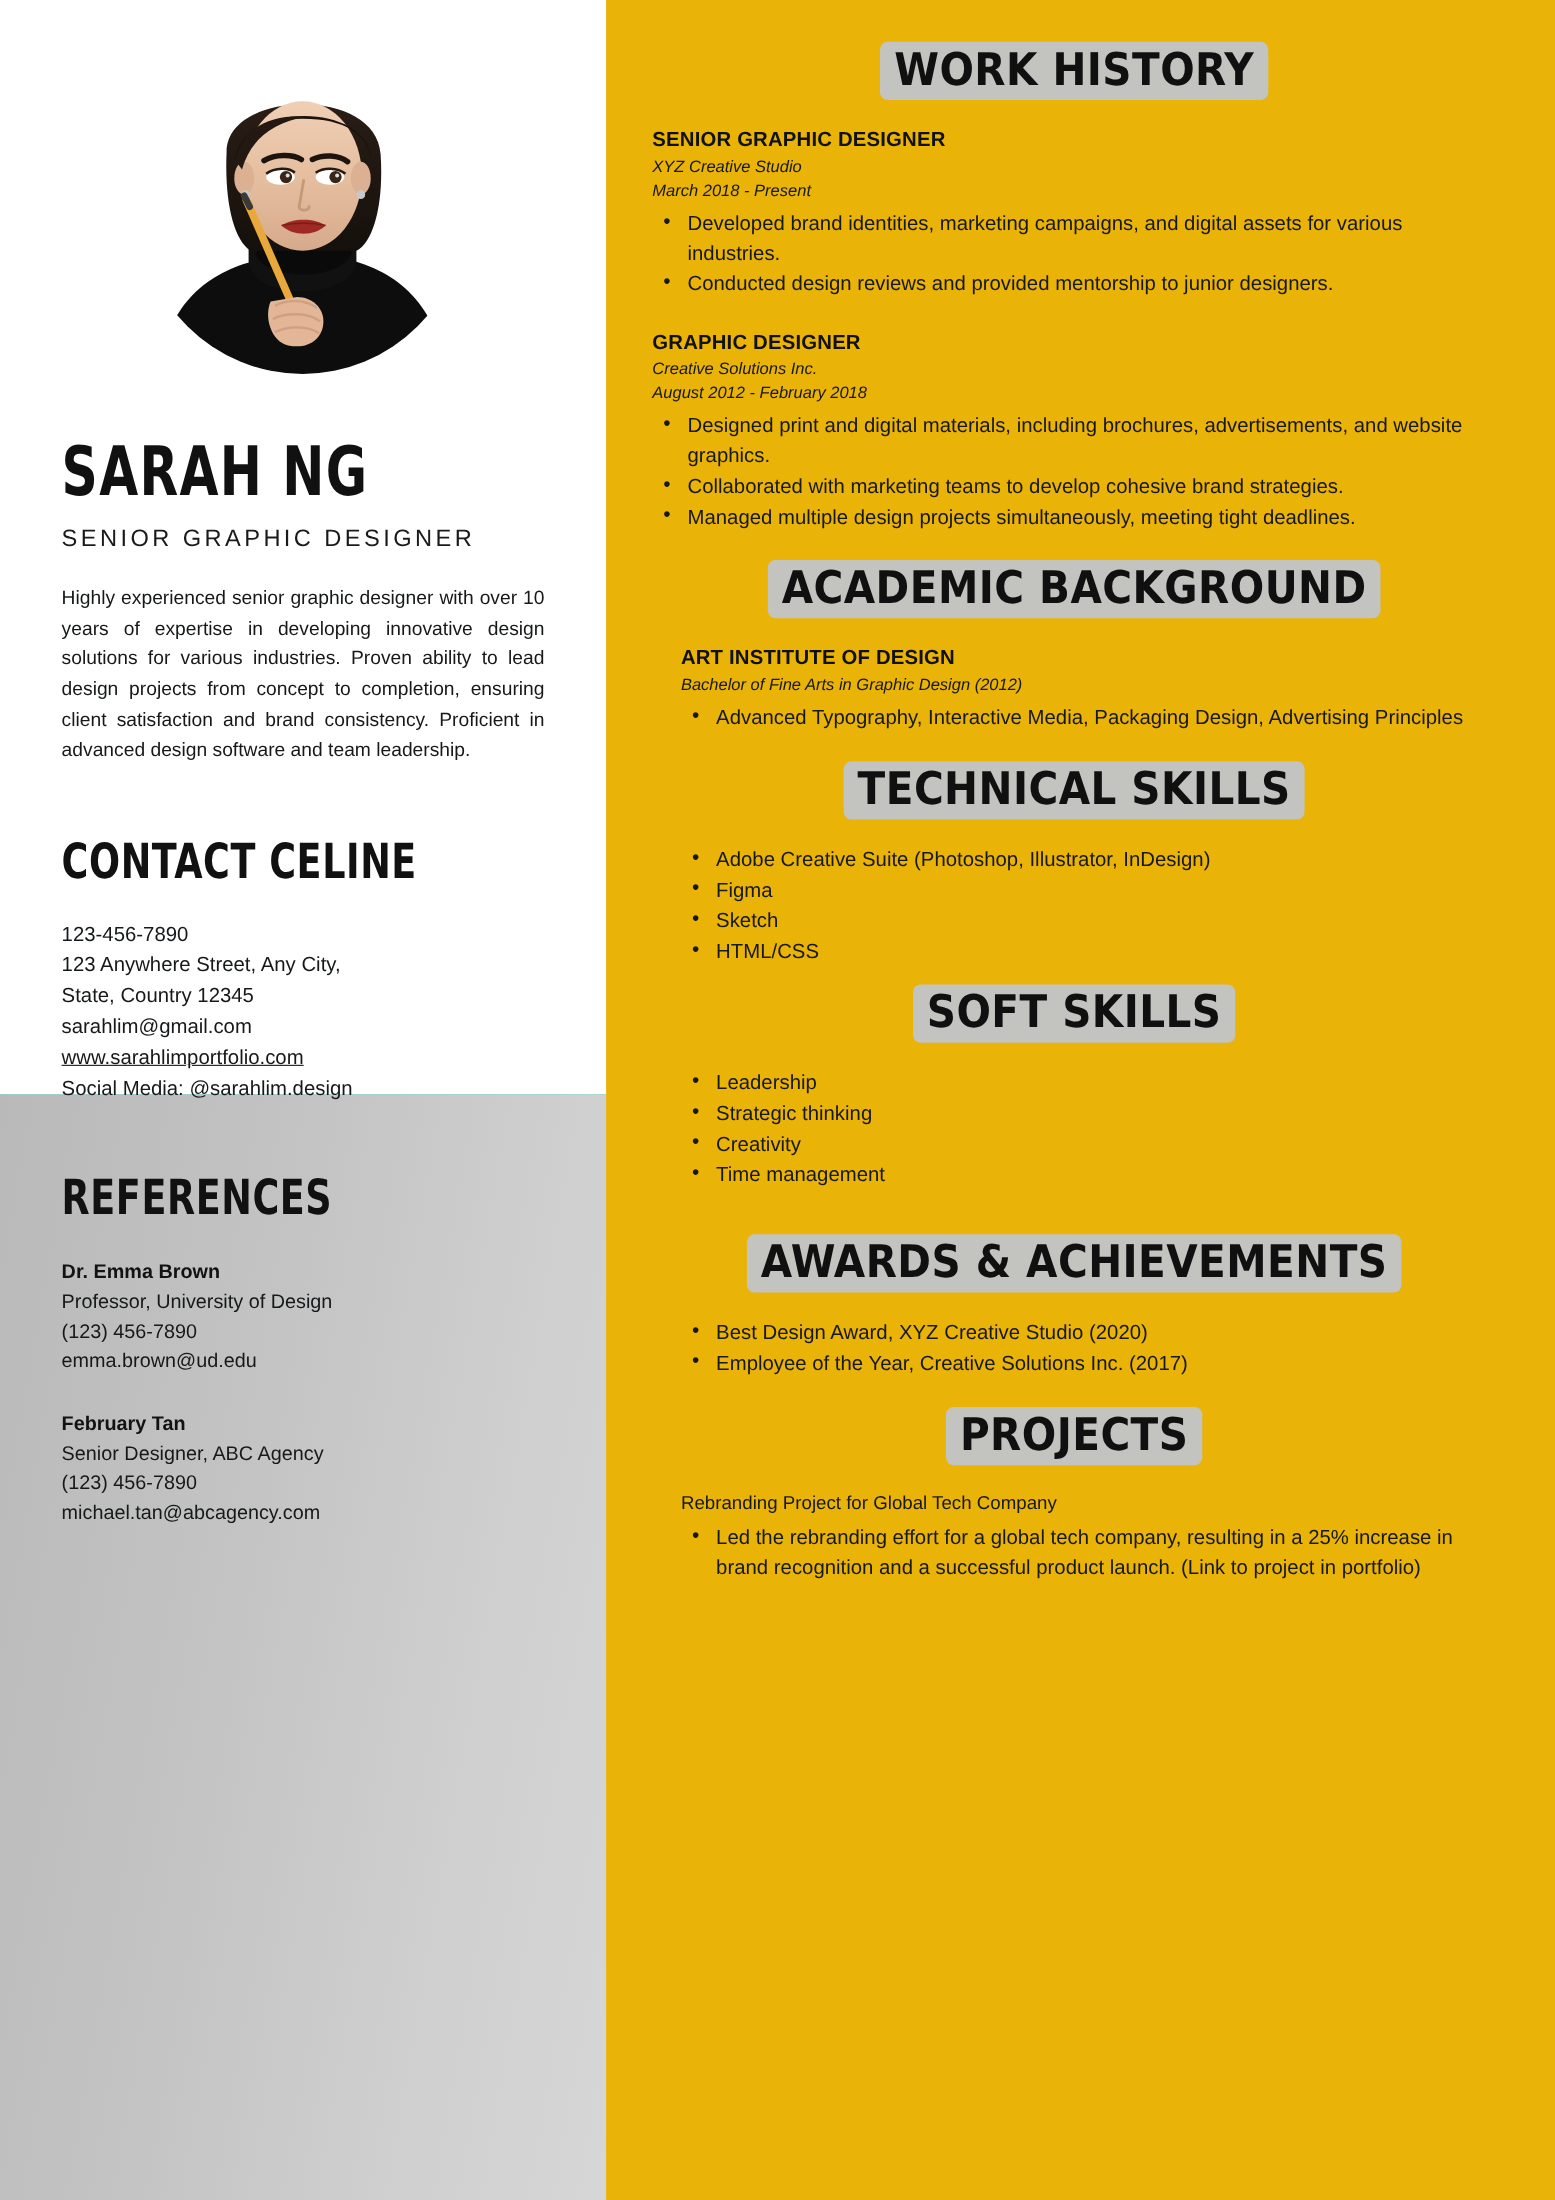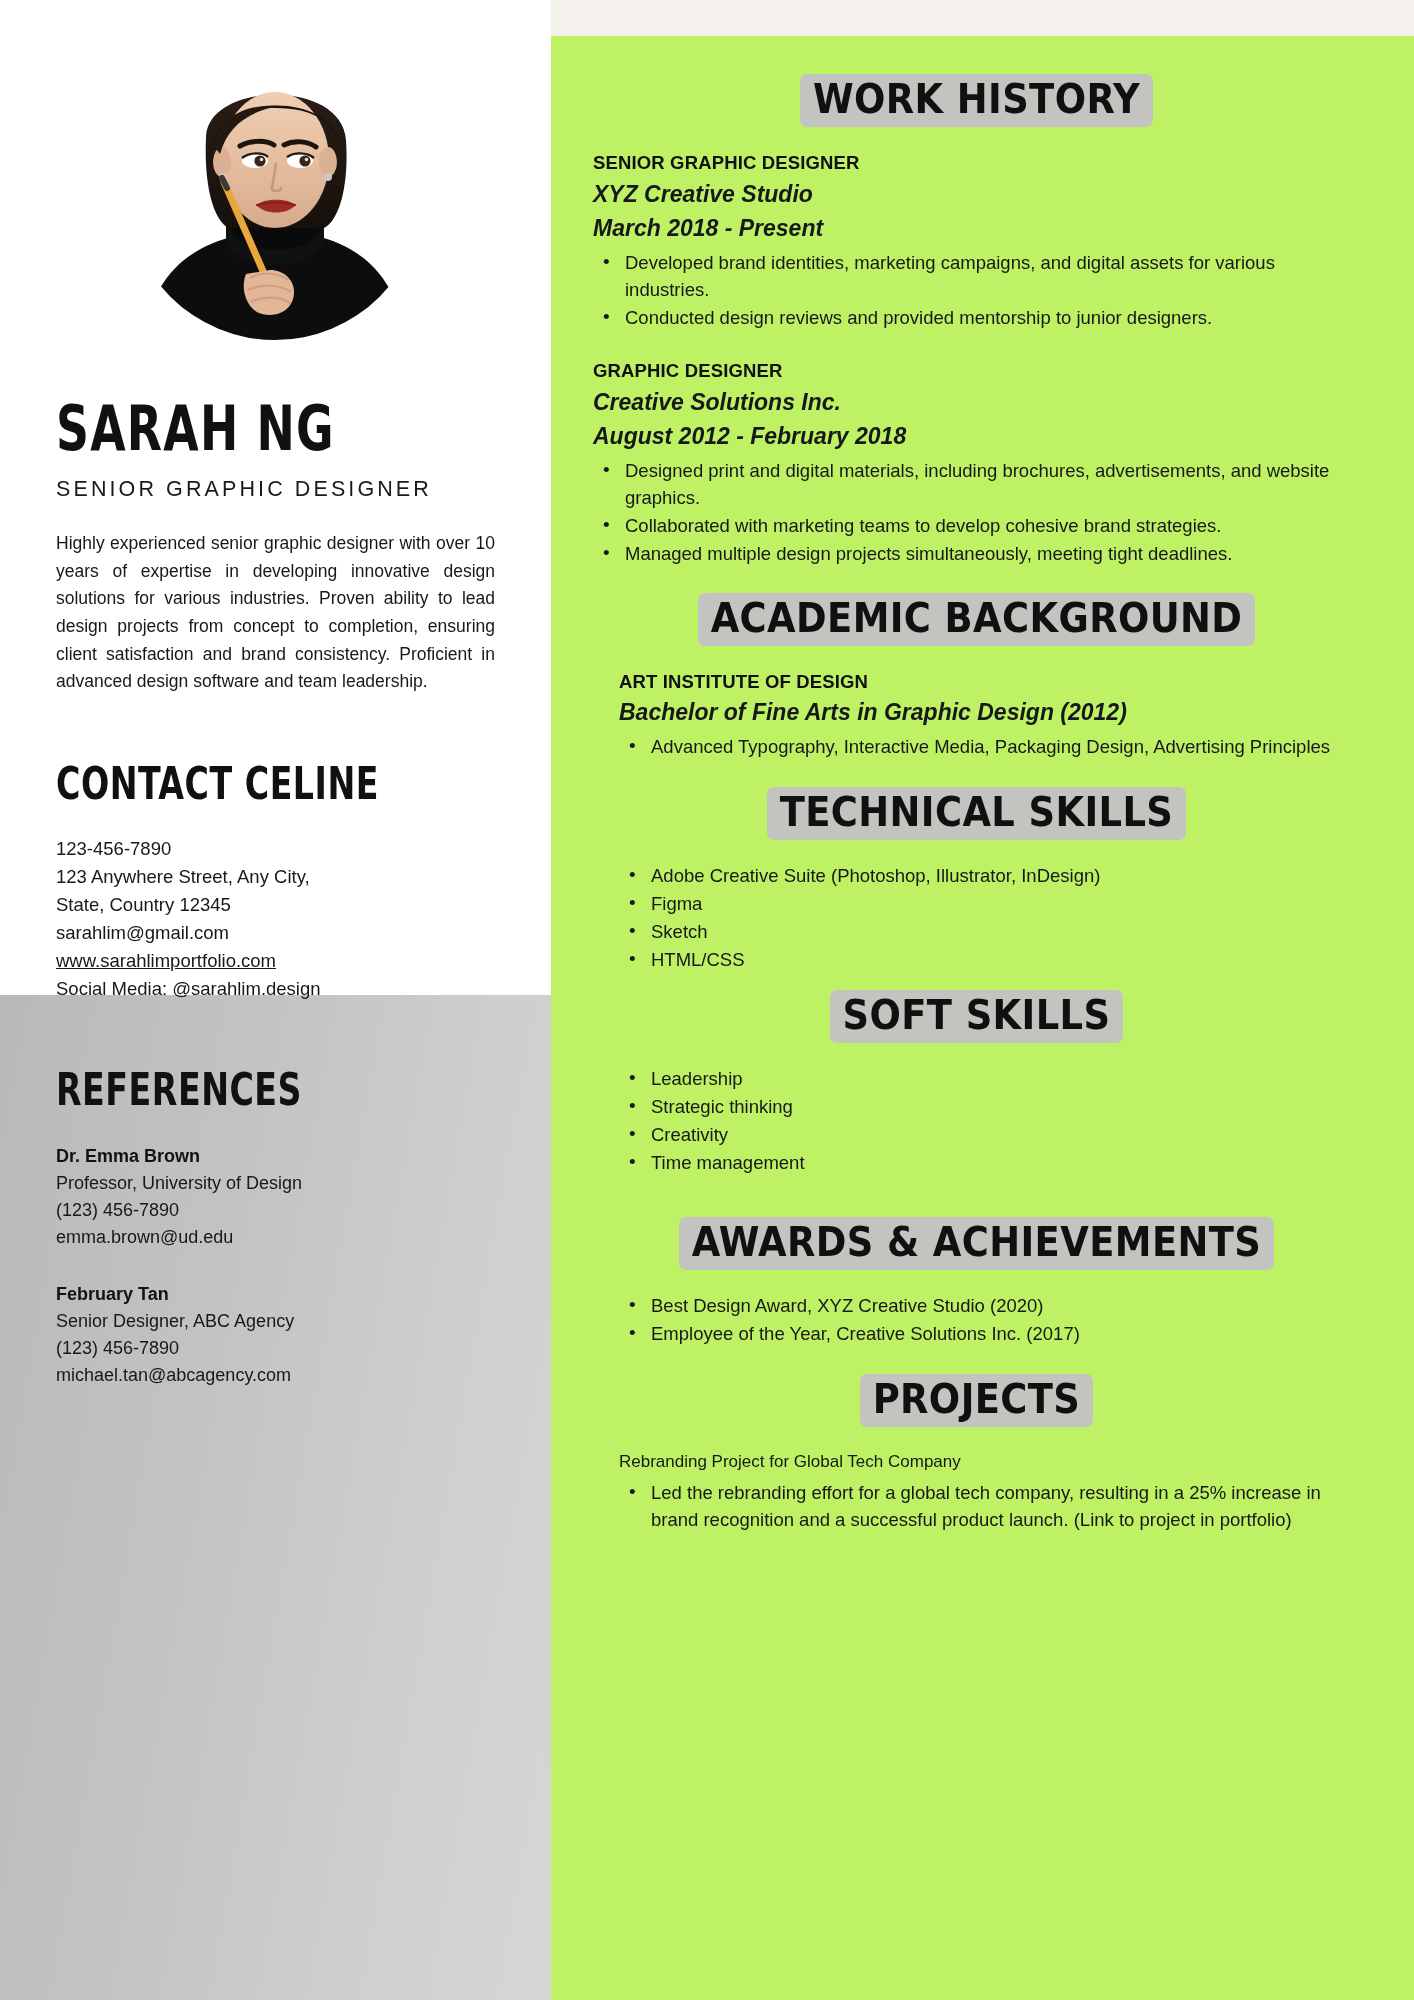--- a/index.html
+++ b/index.html
@@ -62,41 +62,40 @@
   .contact-lines a, .contact-lines .link { color:#16181a; text-decoration:underline; }
   .references-block { padding-top:60px; }
   .ref-list { margin-top:28px; }
   .ref-item { margin-bottom:30px; }
   .ref-name { font-size:18px; font-weight:700; color:#121212; line-height:1.5; }
   .ref-line { font-size:18px; color:#16181a; line-height:1.5; }
 
   
   .right-col {
     flex:1 1 auto;
-    background:#bef264;
+    background:#eab308;
     position:relative;
     padding:38px 54px 0 42px;
-    margin-top:36px;
   }
   .sec-head-right {
     display:inline-block;
     background:#c3c3c0;
     border-radius:7px;
     padding:5px 13px 7px 13px;
     font-family:"Liberation Sans Narrow","DejaVu Sans Condensed","Liberation Sans", sans-serif;
     font-size:41px; font-weight:700; color:#101010; letter-spacing:.4px;
     line-height:1.0;
     white-space:nowrap;
   }
   .sh-wrap { text-align:center; }
   .sec-body { margin-top:22px; }
 
   .job { margin-bottom:26px; }
   .job-title { font-size:18.5px; font-weight:700; color:#111; letter-spacing:.15px; line-height:1.5; }
-  .job-meta { font-size:23px; font-style:italic; color:#16181a; line-height:1.48;font-weight:bold; }
+  .job-meta { font-size:15px; font-style:italic; color:#16181a; line-height:1.48; }
   ul.bullets { list-style:none; margin-top:4px; }
   ul.bullets li {
     position:relative; padding-left:32px; font-size:18.5px;
     line-height:1.46; color:#16181a; margin-bottom:1px;
   }
   ul.bullets li:before {
     content:"\2022"; position:absolute; left:10px; top:-1px; font-size:19px; color:#16181a;
   }
   .indent-1 { padding-left:26px; }
   .indent-2 { padding-left:26px; }

